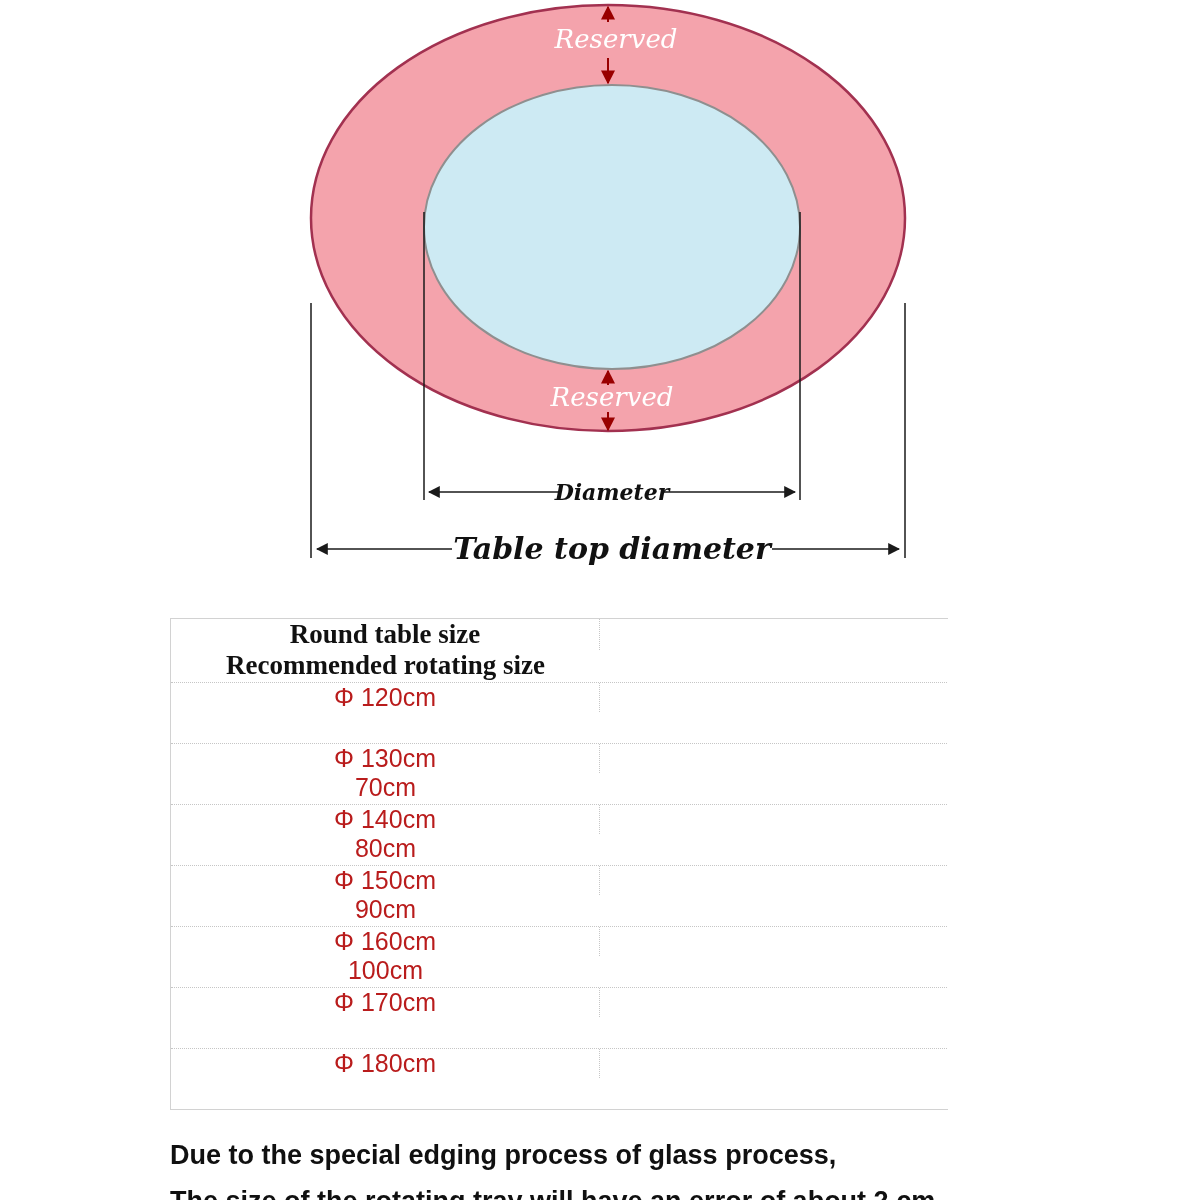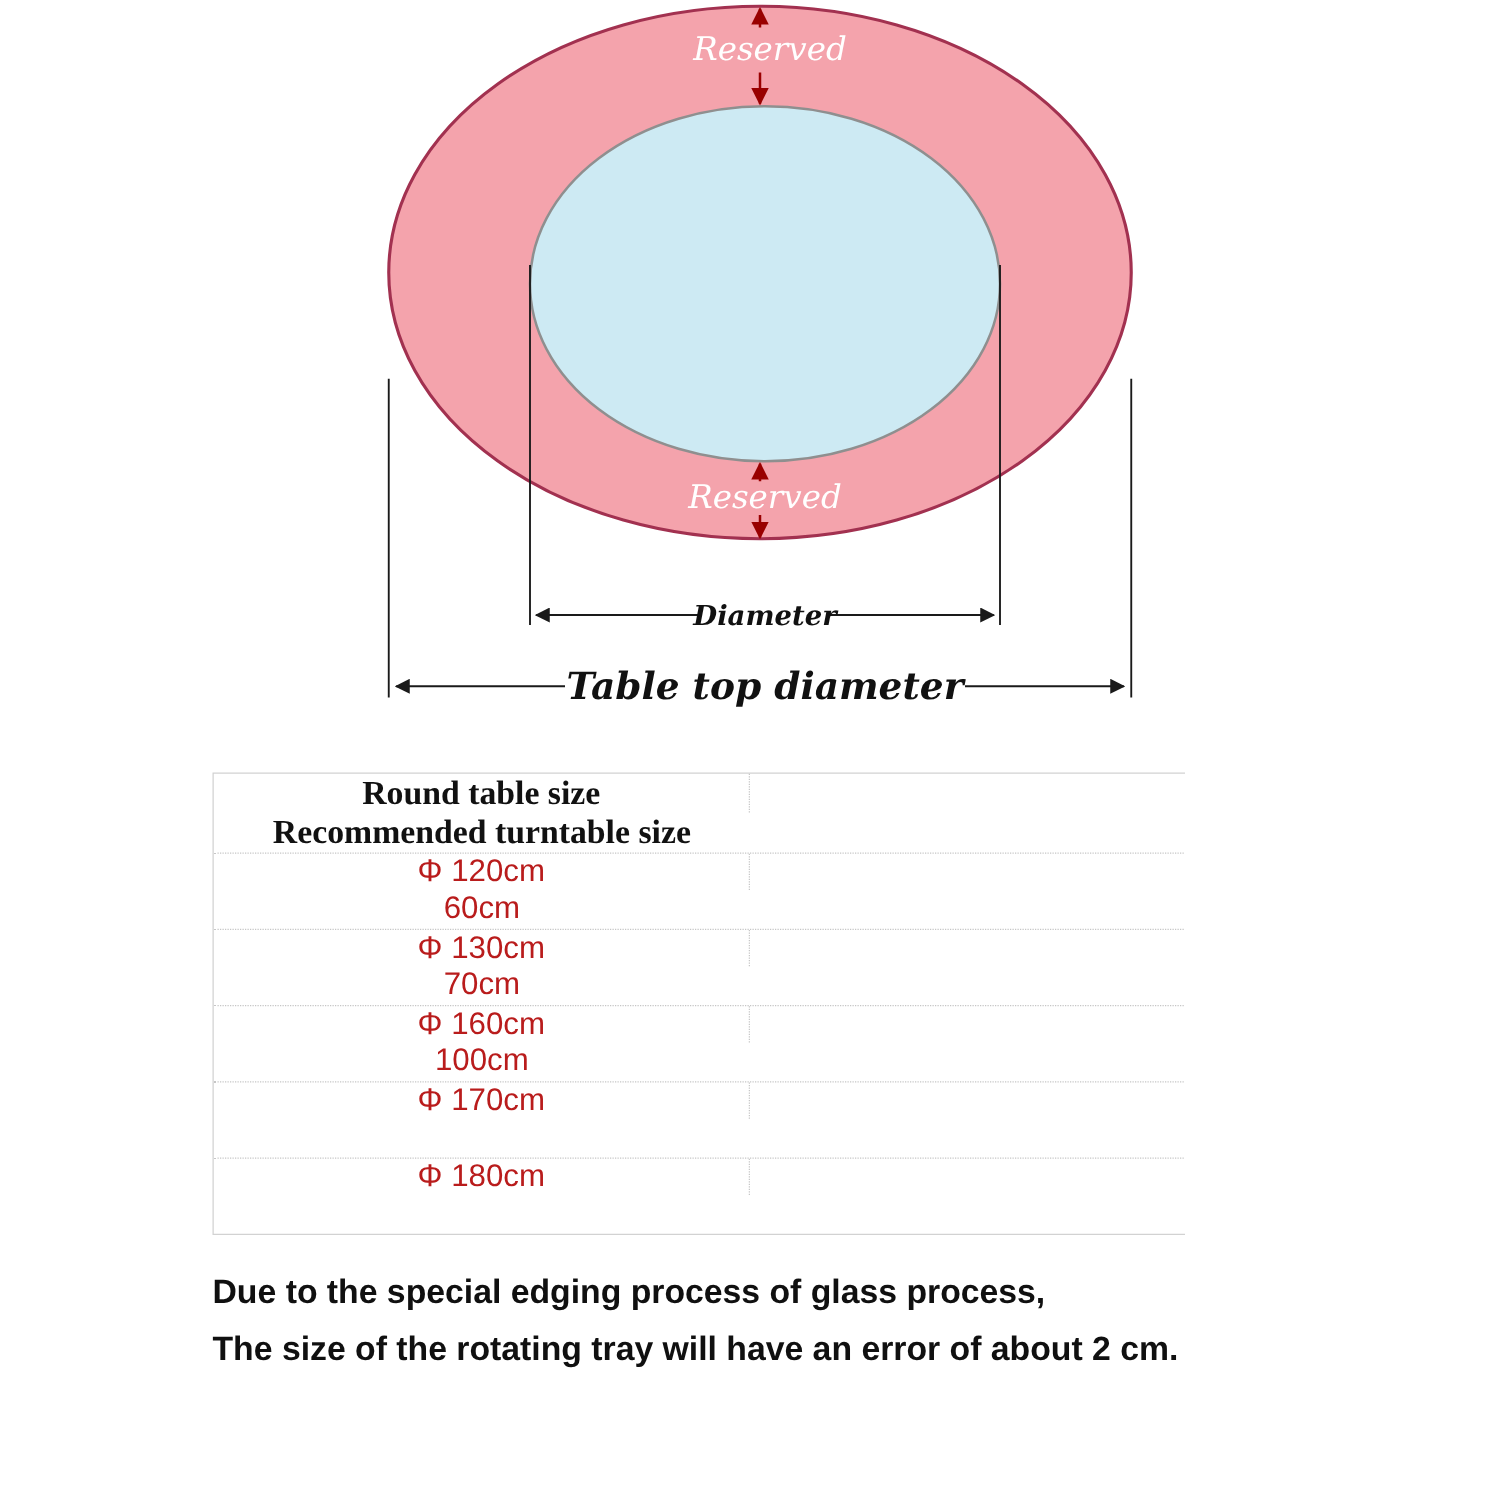--- a/index.html
+++ b/index.html
@@ -113,29 +113,36 @@
     <g stroke="#1a1a1a" stroke-width="1.5">
       <line x1="452" y1="549" x2="317" y2="549" marker-end="url(#arrow-black)"></line>
       <line x1="772" y1="549" x2="899" y2="549" marker-end="url(#arrow-black)"></line>
     </g>
     <text x="612" y="559" text-anchor="middle" class="lbl-dim-big">Table top diameter</text>
   </svg>
 
   <div class="size-table">
     <div class="t-row t-head">
       <div class="cell left">Round table size</div>
-      <div class="cell">Recommended turntable size</div>
+      <div class="cell">Recommended rotating size</div>
     </div>
     <div class="t-row">
       <div class="cell left">Φ 120cm</div>
-      <div class="cell">60cm</div>
     </div>
     <div class="t-row">
       <div class="cell left">Φ 130cm</div>
       <div class="cell">70cm</div>
+    </div>
+    <div class="t-row">
+      <div class="cell left">Φ 140cm</div>
+      <div class="cell">80cm</div>
+    </div>
+    <div class="t-row">
+      <div class="cell left">Φ 150cm</div>
+      <div class="cell">90cm</div>
     </div>
     <div class="t-row">
       <div class="cell left">Φ 160cm</div>
       <div class="cell">100cm</div>
     </div>
     <div class="t-row">
       <div class="cell left">Φ 170cm</div>
     </div>
     <div class="t-row">
       <div class="cell left">Φ 180cm</div>

